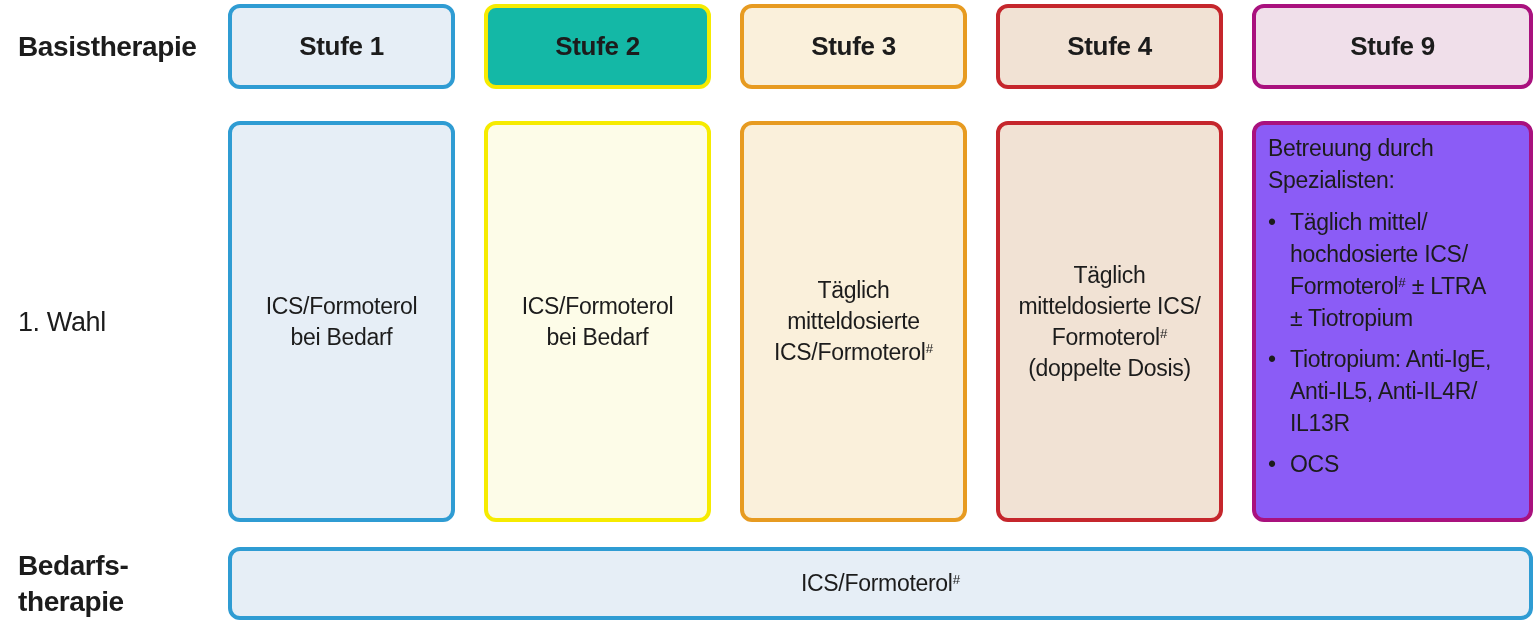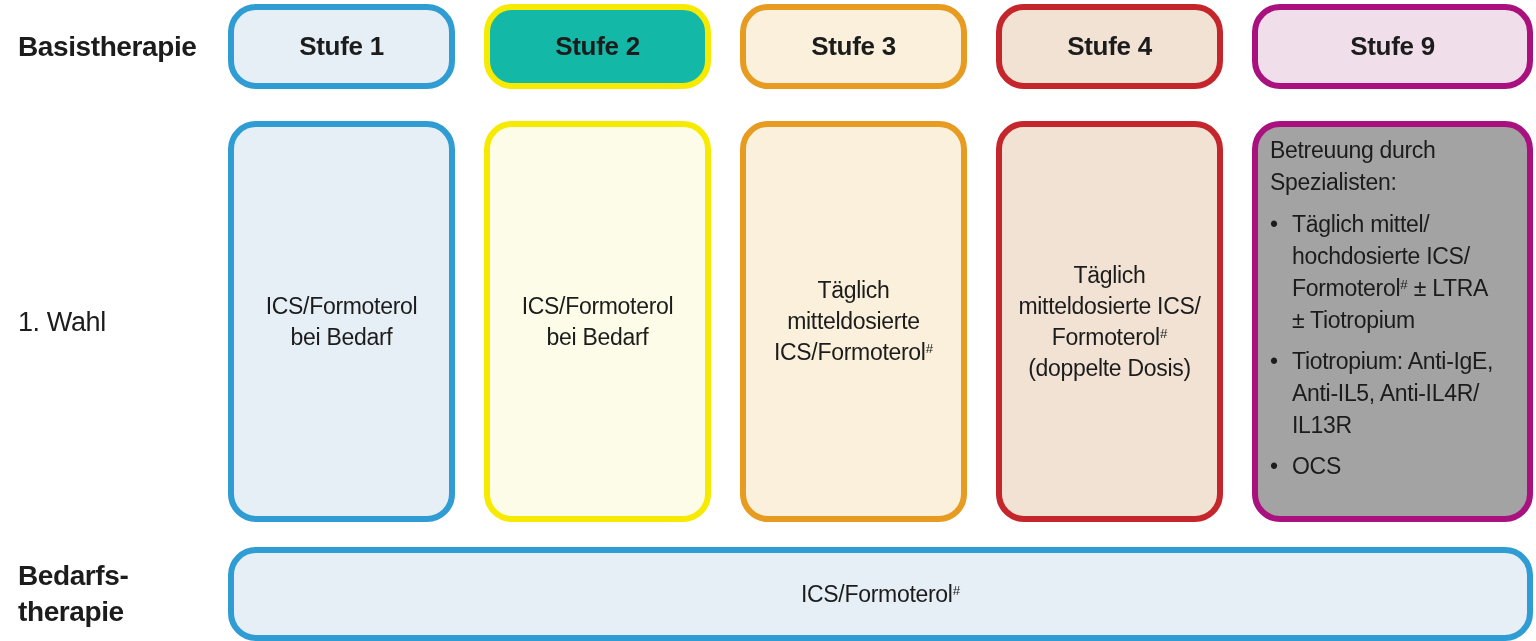--- a/index.html
+++ b/index.html
@@ -8,31 +8,31 @@
     font-family:"Liberation Sans",sans-serif;color:#1c1c1c;
     -webkit-font-smoothing:antialiased;
   }
   .grid{
     display:grid;
     grid-template-columns:199px 227px 227px 227px 227px 281px;
     column-gap:29px;
   }
   .row-header{margin-top:4px;height:85px;}
   .row-body{margin-top:32px;height:401px;}
-  .row-bedarf{margin-top:25px;height:94px;}
+  .row-bedarf{margin-top:25px;height:73px;}
 
   .rowlabel{
     display:flex;flex-direction:column;justify-content:center;
     padding-left:18px;font-size:28px;letter-spacing:-0.4px;line-height:36px;
   }
   .rowlabel.bold{font-weight:bold;}
   .rowlabel.normal{font-weight:normal;font-size:27px;}
 
   .box{
-    border:6px solid #ec4899;border-radius:28px;box-sizing:border-box;
+    border:4px solid #ec4899;border-radius:12px;box-sizing:border-box;
     background:#eee;
   }
   .hdr{
     display:flex;align-items:center;justify-content:center;
     font-weight:bold;font-size:26px;letter-spacing:-0.3px;
   }
   .centerbox{
     display:flex;flex-direction:column;align-items:center;justify-content:center;
     text-align:center;font-size:23px;line-height:31px;letter-spacing:-0.3px;
   }
@@ -93,21 +93,21 @@
         </div>
     </div>
     <div class="box centerbox" style="background: rgb(241, 226, 212); border-color: rgb(197, 38, 44);">
       <div>
           <div>Täglich</div>
           <div>mitteldosierte ICS/</div>
           <div>Formoterol<sup>#</sup></div>
           <div>(doppelte Dosis)</div>
         </div>
     </div>
-    <div class="box col5box" style="background: #a3a3a3; border-color: rgb(169, 17, 126);">
+    <div class="box col5box" style="background: #8b5cf6; border-color: rgb(169, 17, 126);">
       <div class="intro">
           <div>Betreuung durch</div>
           <div>Spezialisten:</div>
         </div>
       <div>
           <div class="bullet">
             <span class="dot">•</span>
             <div class="btxt">
               <div>Täglich mittel/</div>
               <div>hochdosierte ICS/</div>

